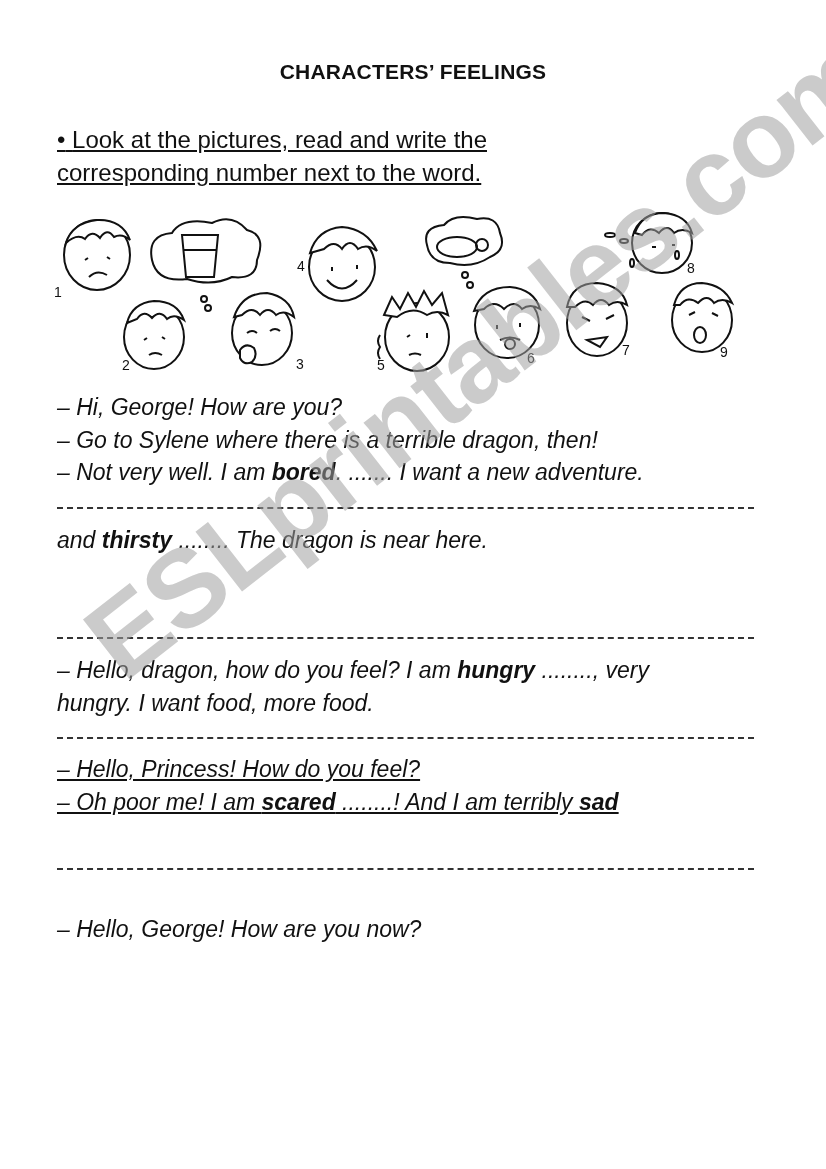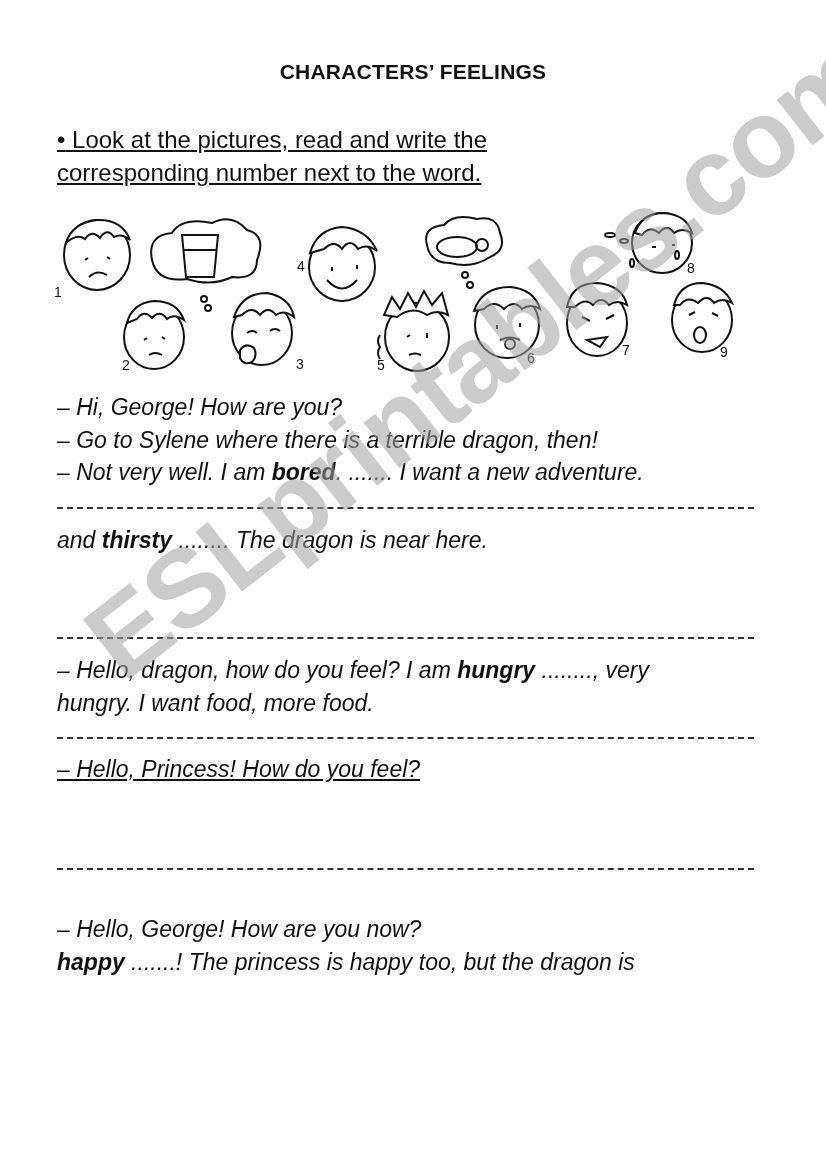--- a/index.html
+++ b/index.html
@@ -136,23 +136,23 @@
 <div class="sep" style="top:637px;"></div>
 
 <div class="dialogue" style="top:654px;">
   <div class="line"><span>– Hello, dragon, how do you feel? I am </span><b>hungry</b><span> ........, very</span></div>
   <div class="line"><span>hungry. I want food, more food.</span></div>
 </div>
 <div class="sep" style="top:737px;"></div>
 
 <div class="dialogue" style="top:753px;text-decoration:underline;">
   <div class="line"><span>– Hello, Princess! How do you feel?</span></div>
+  <div class="line"><span>– Oh poor me! I am </span><b>scared</b><span> ........! And I am terribly </span><b>sad</b></div>
 </div>
 <div class="sep" style="top:868px;"></div>
 
 <div class="dialogue" style="top:913px;">
   <div class="line"><span>– Hello, George! How are you now?</span></div>
-  <div class="line"><b>happy</b><span> .......! The princess is happy too, but the dragon is</span></div>
 </div>
 
 <div class="watermark">
   <span>ESLprintables.com</span>
 </div>
 
 </body></html>

